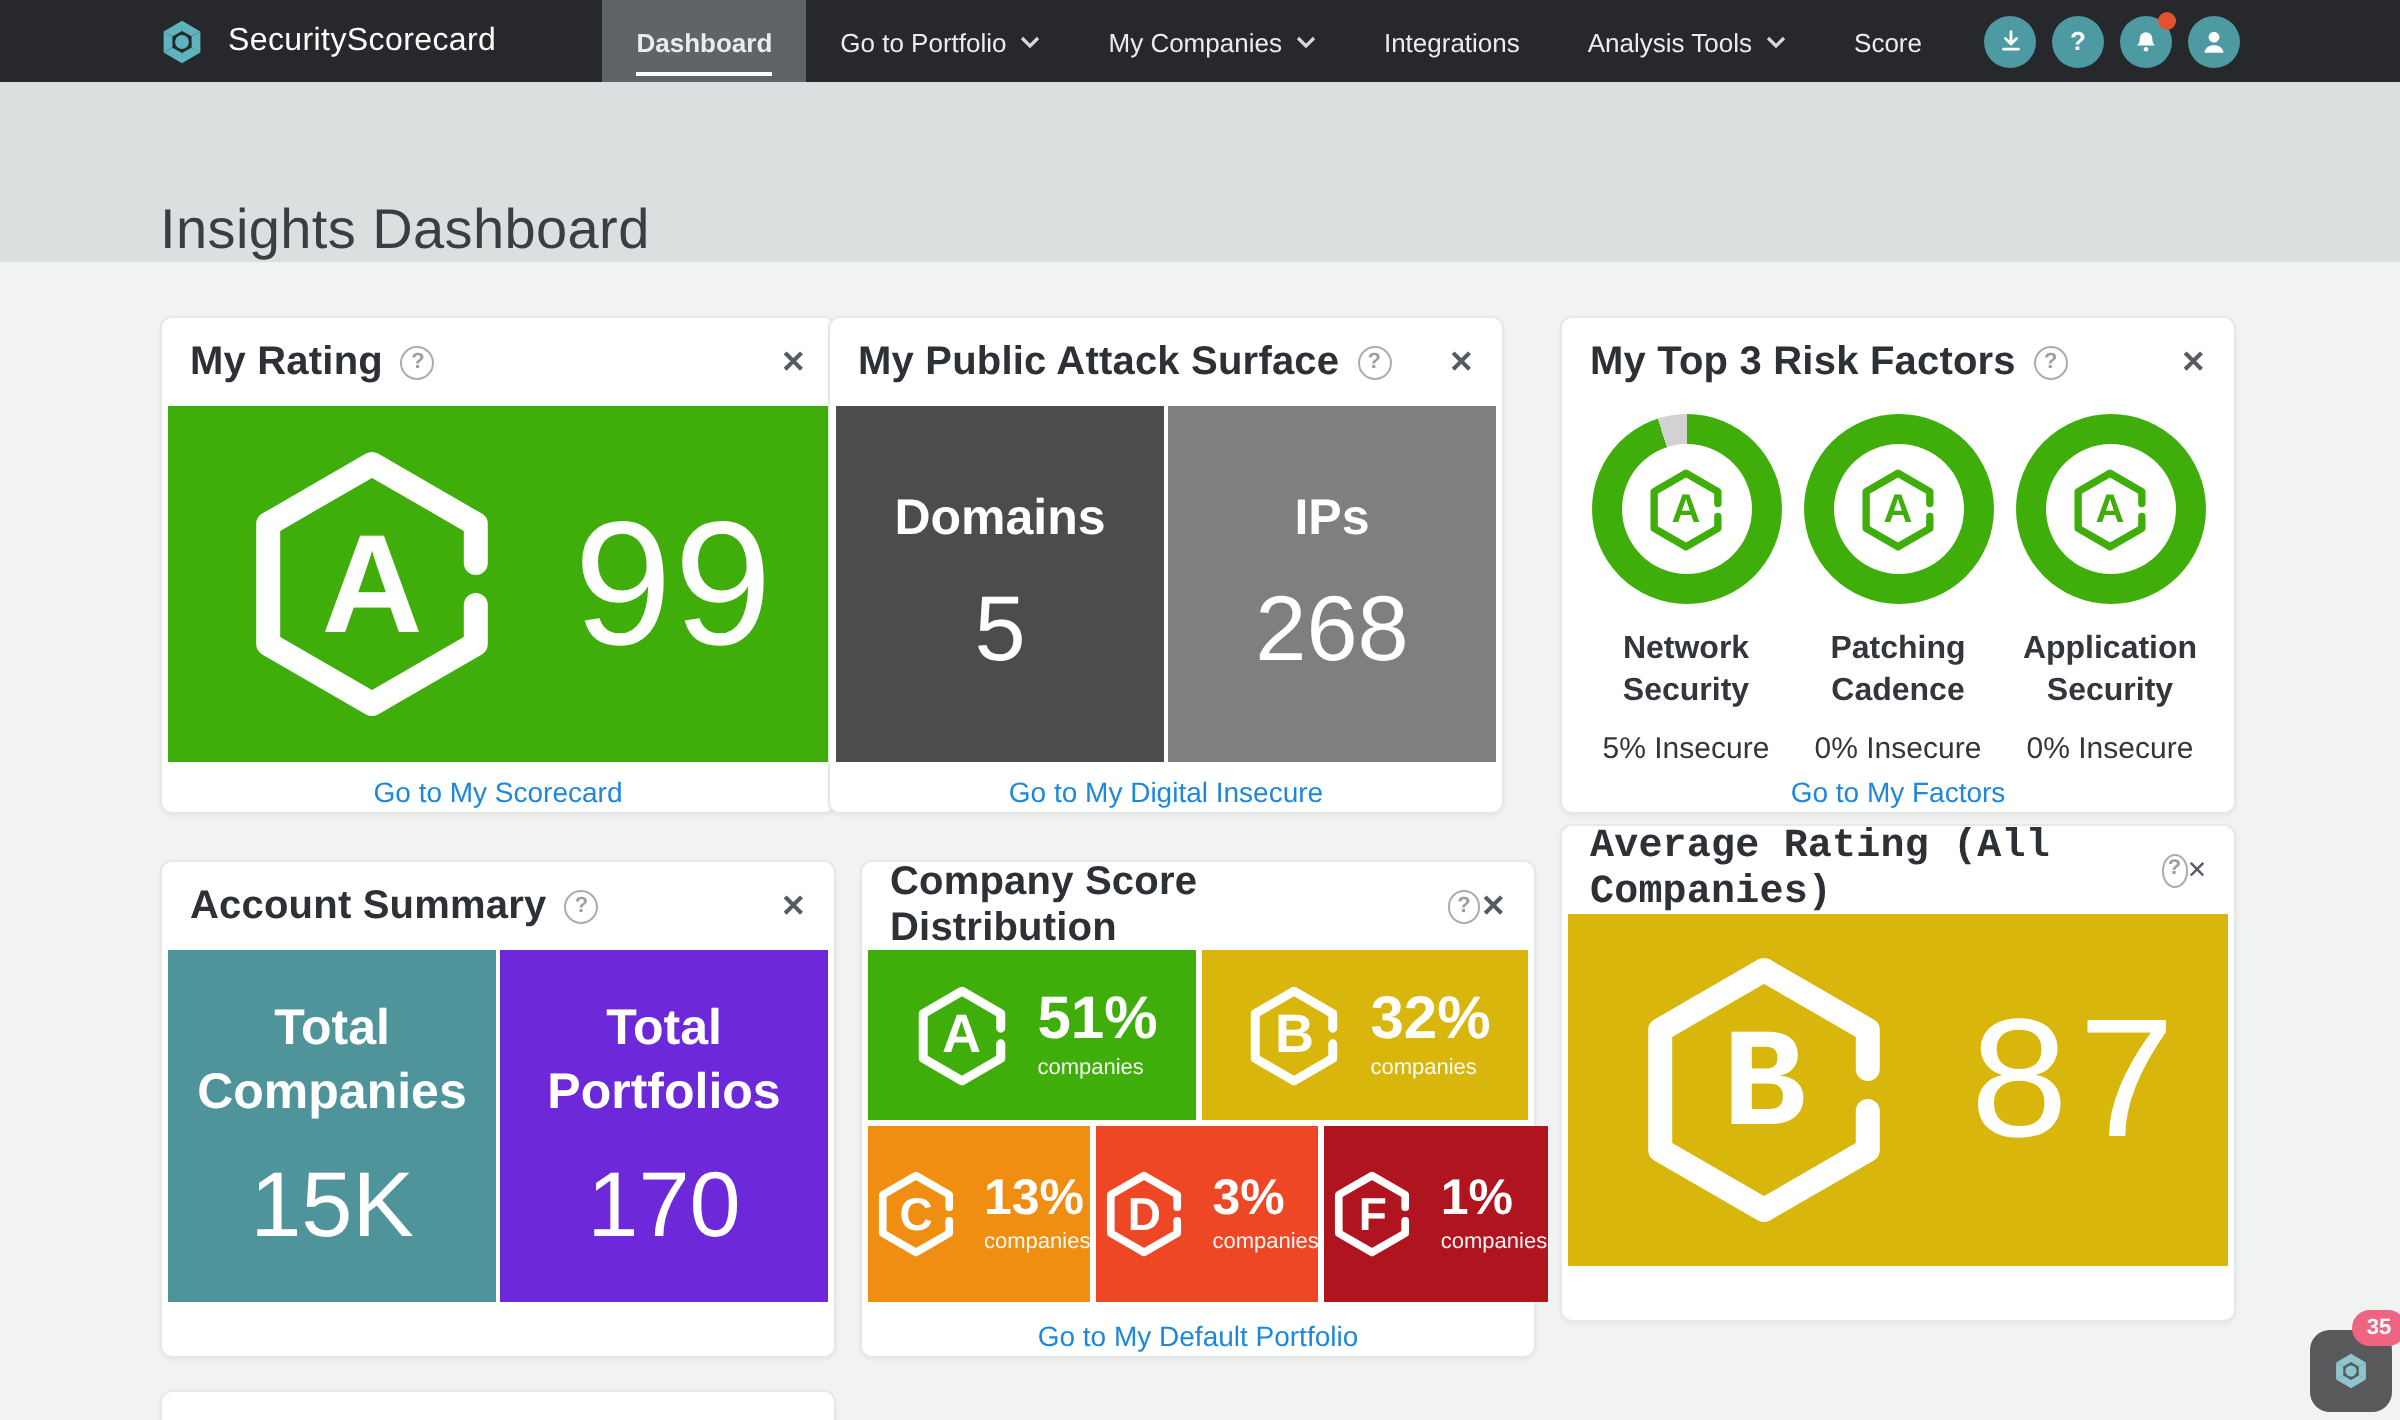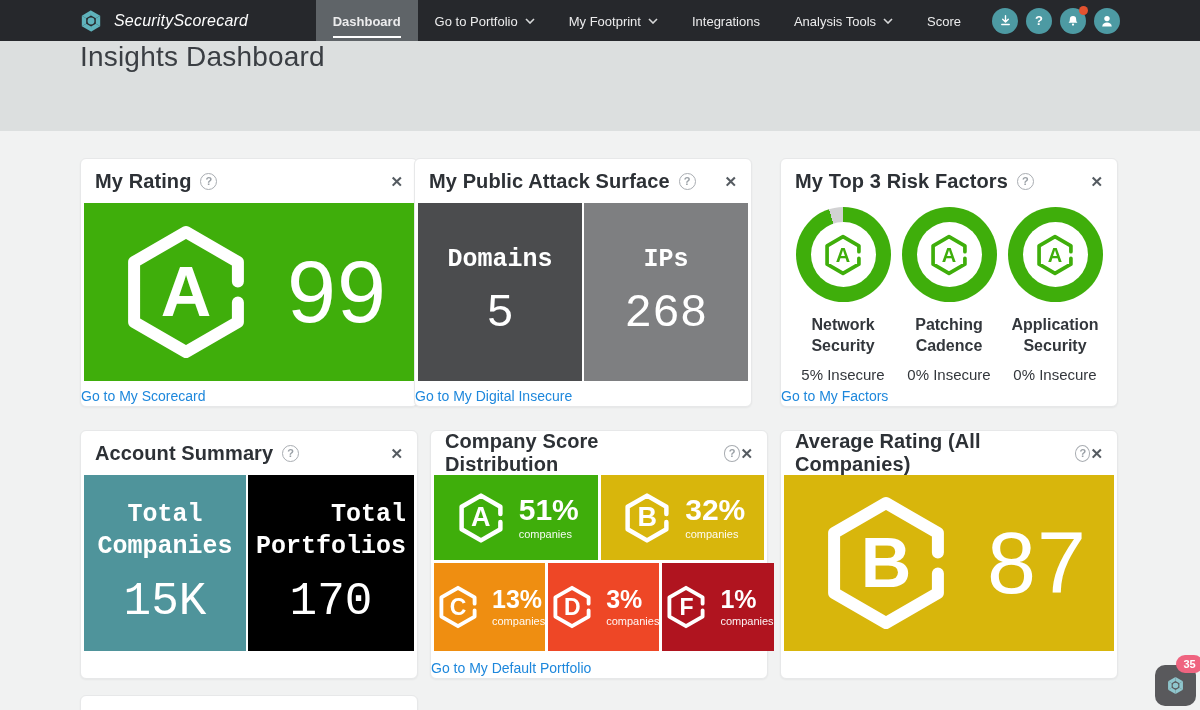--- a/index.html
+++ b/index.html
@@ -1,62 +1,62 @@
 <!DOCTYPE html>
 <html style="--nav-bg: #26282c; --nav-active-bg: #5f6468; --band-bg: #dcdfdf; --page-bg: #f1f2f2; --card-border: #e7e8e9; --icon-circle: #4d9aa3; --alert-red: #e2522f; --link: #1d87dc; --green: #3fae0b; --donut-gray: #d2d2d3; --badge-pink: #ef6480; --logo-teal: #5fb3bc;"><head>
 <meta charset="utf-8">
 <style>
   * { margin:0; padding:0; box-sizing:border-box; }
   html,body { width:1200px; height:710px; overflow:hidden; }
   body { font-family:"Liberation Sans", sans-serif; background:var(--page-bg,#f1f2f2); position:relative; }
 
   
   .topnav { height:41px; background:var(--nav-bg); display:flex; align-items:stretch; color:#fff; padding-left:78px; padding-right:80px; }
-  .brand { display:flex; align-items:center; gap:10px;font-style:italic; }
+  .brand { display:flex; align-items:center; gap:10px; }
   .brand-text { font-size:16px; font-weight:500; letter-spacing:.2px; color:#fdfdfd; }
   .nav-items { margin-left:auto; display:flex; align-items:stretch; }
   .nav-item { display:flex; align-items:center; gap:7px; padding:0 17px; font-size:13px; color:#ececed; cursor:pointer; }
   .nav-item .lbl { padding:11px 0 7px; border-bottom:2px solid transparent; }
   .nav-item.active { background:var(--nav-active-bg); font-weight:700; }
   .nav-item.active .lbl { border-bottom-color:#fff; }
   .nav-icons { display:flex; align-items:center; gap:8px; margin-left:14px; }
   .icon-btn { width:26px; height:26px; border-radius:50%; background:var(--icon-circle); display:flex; align-items:center; justify-content:center; position:relative; cursor:pointer; }
   .icon-btn .dot { position:absolute; top:-2px; right:-2px; width:9px; height:9px; border-radius:50%; background:var(--alert-red); }
   .qtext { color:#fff; font-size:13px; font-weight:700; }
 
   
-  .pageband { height:90px; background:var(--band-bg); display:flex; align-items:flex-start; padding-left:80px; }
+  .pageband { height:90px; background:var(--band-bg); display:flex; align-items:flex-end; padding-left:80px; }
   .page-title { font-size:28px; color:#3a3e43; font-weight:400; letter-spacing:.2px; }
 
   
   .card { position:absolute; width:338px; height:249px; background:#fff; border:1px solid var(--card-border); border-radius:6px; box-shadow:0 1px 2px rgba(0,0,0,.05); }
   .card-head { height:44px; display:flex; align-items:center; padding:0 14px; }
   .card-title { font-size:20px; font-weight:700; color:#2d3136; letter-spacing:.1px; }
   .qmark { width:17px; height:17px; border:1px solid #a9adb2; border-radius:50%; color:#9aa0a6; font-size:11px; font-weight:700; display:flex; align-items:center; justify-content:center; margin-left:9px; cursor:pointer; }
   .close-x { margin-left:auto; font-size:15px; font-weight:700; color:#555b61; cursor:pointer; line-height:1; }
   .panel-area { position:absolute; left:3px; right:3px; top:44px; }
   .h-row1 { height:178px; } .h-row2 { height:176px; }
-  .card-foot { position:absolute; left:0; right:0; top:224px; height:25px; display:flex; align-items:center; }
+  .card-foot { position:absolute; left:0; right:0; top:224px; height:25px; display:flex; align-items:center; justify-content:center; }
   .card-foot a { color:var(--link); font-size:14px; text-decoration:none; cursor:pointer; }
 
   
   .hexbadge { position:relative; display:inline-flex; align-items:center; justify-content:center; color:#fff; flex:none; }
   .hexbadge svg { position:absolute; inset:0; width:100%; height:100%; }
   .hexbadge .glyph { position:relative; font-weight:700; line-height:1; }
   .hex-xl { width:150px; height:150px; } .hex-xl .glyph { font-size:70px; }
   .hex-sm { width:56px; height:56px; } .hex-sm .glyph { font-size:27px; }
   .hex-xs { width:48px; height:48px; } .hex-xs .glyph { font-size:23px; }
   .hex-donut { width:46px; height:46px; } .hex-donut .glyph { font-size:20px; }
 
   
   .rating-panel { width:100%; height:100%; display:flex; align-items:center; justify-content:center; gap:26px; color:#fff; }
   .rating-score { font-size:88px; font-weight:400; letter-spacing:1px; }
 
   
-  .split { width:100%; height:100%; display:flex; gap:2px;font-family:Liberation Mono, monospace; }
+  .split { width:100%; height:100%; display:flex; gap:2px; }
   .split .cell { flex:1; display:flex; flex-direction:column; align-items:center; justify-content:center; color:#fff; text-align:center; padding:0 8px; }
   .cell-label { font-size:25px; font-weight:700; line-height:1.3; }
   .cell-value { font-size:46px; font-weight:300; margin-top:12px; }
 
   
   .factors { position:absolute; left:10px; right:10px; top:48px; display:flex; justify-content:space-between; }
   .factor { width:104px; display:flex; flex-direction:column; align-items:center; text-align:center; }
   .donut { width:95px; height:95px; border-radius:50%; display:grid; place-items:center; }
   .donut::before { content:""; grid-area:1/1; width:65px; height:65px; background:#fff; border-radius:50%; }
   .donut .hexbadge { grid-area:1/1; z-index:1; }
@@ -112,21 +112,21 @@
     <div class="nav-item active">
       <span class="lbl">Dashboard</span>
     </div>
     <div class="nav-item">
       <span class="lbl">Go to Portfolio</span>
       <svg width="10" height="6" viewBox="0 0 10 6">
           <path d="M1 1l4 4 4-4" stroke="#d7d8d9" stroke-width="1.6" fill="none"></path>
         </svg>
     </div>
     <div class="nav-item">
-      <span class="lbl">My Footprint</span>
+      <span class="lbl">My Companies</span>
       <svg width="10" height="6" viewBox="0 0 10 6">
           <path d="M1 1l4 4 4-4" stroke="#d7d8d9" stroke-width="1.6" fill="none"></path>
         </svg>
     </div>
     <div class="nav-item">
       <span class="lbl">Integrations</span>
     </div>
     <div class="nav-item">
       <span class="lbl">Analysis Tools</span>
       <svg width="10" height="6" viewBox="0 0 10 6">
@@ -266,21 +266,21 @@
     <span class="card-title">Account Summary</span>
     <span class="qmark">?</span>
     <span class="close-x">✕</span>
   </div>
   <div class="panel-area h-row2">
     <div class="split">
       <div class="cell" style="background: rgb(79, 148, 155);">
         <span class="cell-label" style="max-width:150px;">Total Companies</span>
         <span class="cell-value">15K</span>
       </div>
-      <div class="cell" style="background: #000000; text-align: right;">
+      <div class="cell" style="background: #6d28d9;">
         <span class="cell-label" style="max-width:150px;">Total Portfolios</span>
         <span class="cell-value">170</span>
       </div>
     </div>
   </div>
 </section>
 
 <section class="card" style="left:430px; top:430px;">
   <div class="card-head">
     <span class="card-title">Company Score Distribution</span>
@@ -353,21 +353,21 @@
           </span>
         </div>
       </div>
     </div>
   </div>
   <div class="card-foot">
       <a>Go to My Default Portfolio</a>
     </div>
 </section>
 
-<section class="card" style="left:780px; top:430px;">
+<section class="card" style="left:780px; top:412px;font-family:Liberation Mono, monospace;">
   <div class="card-head">
     <span class="card-title">Average Rating (All Companies)</span>
     <span class="qmark">?</span>
     <span class="close-x">✕</span>
   </div>
   <div class="panel-area h-row2">
     <div class="rating-panel" style="background: rgb(216, 182, 12);">
       <span class="hexbadge hex-xl">
         <svg viewBox="0 0 100 100">
             <use href="#hexpath"></use>

